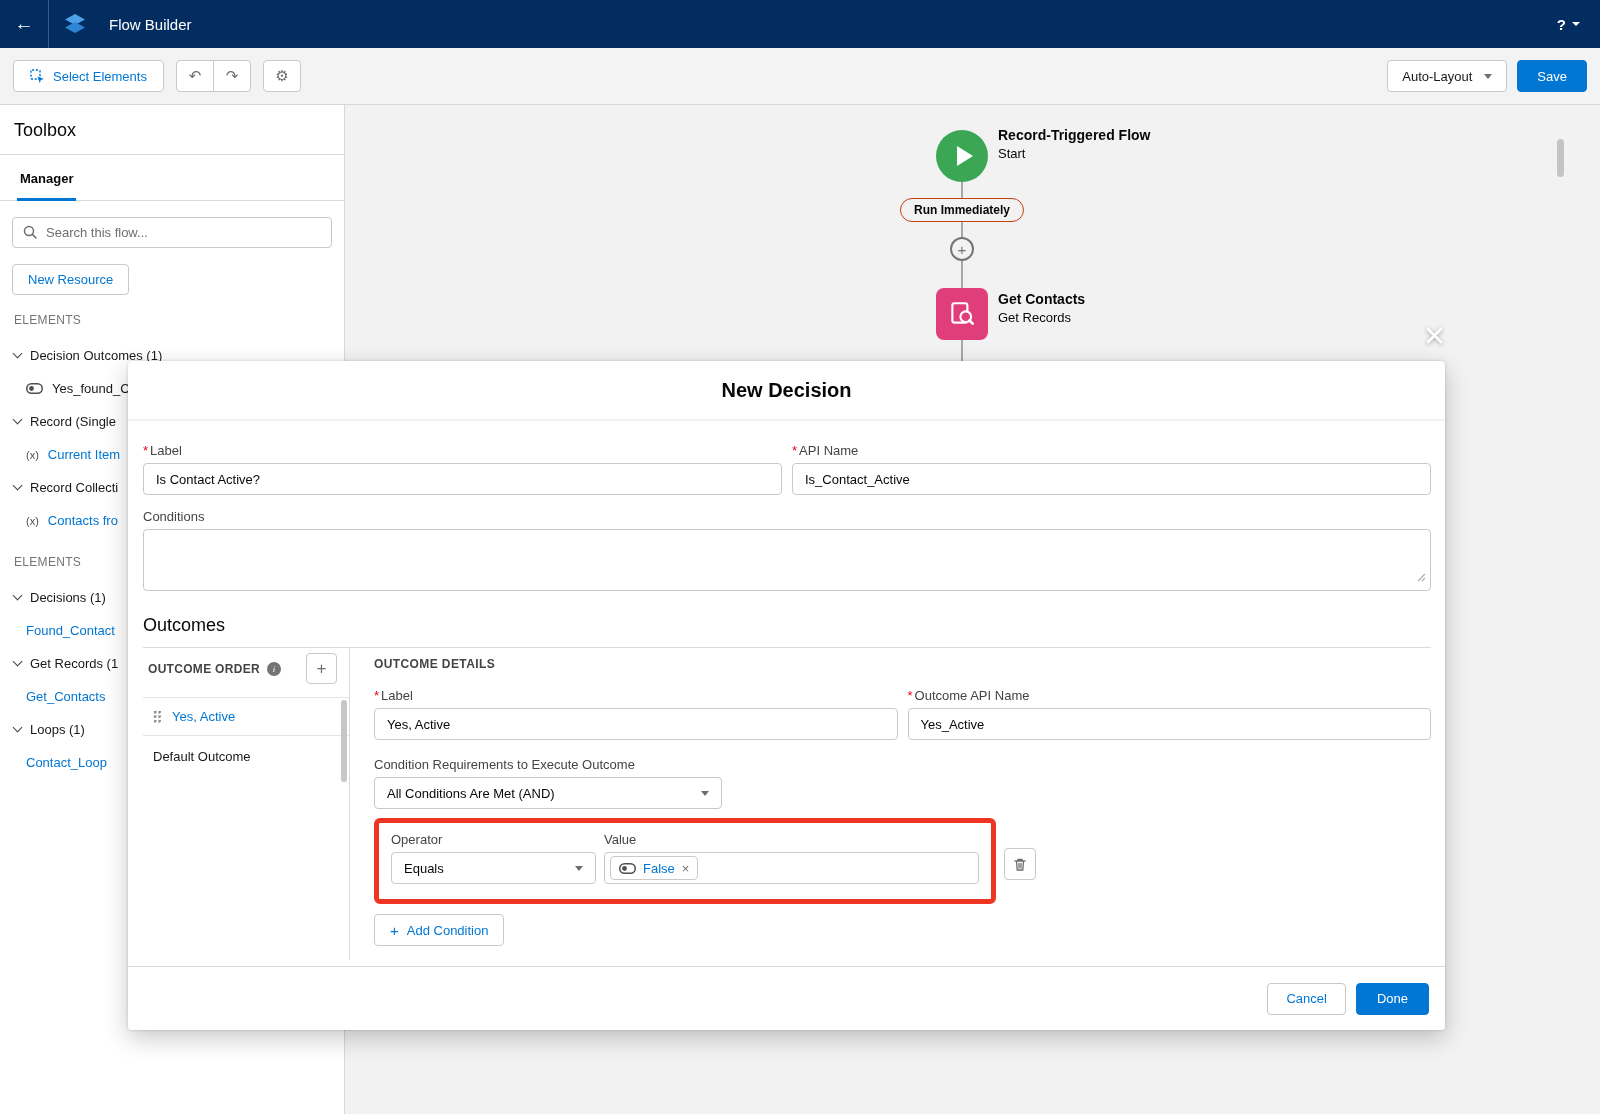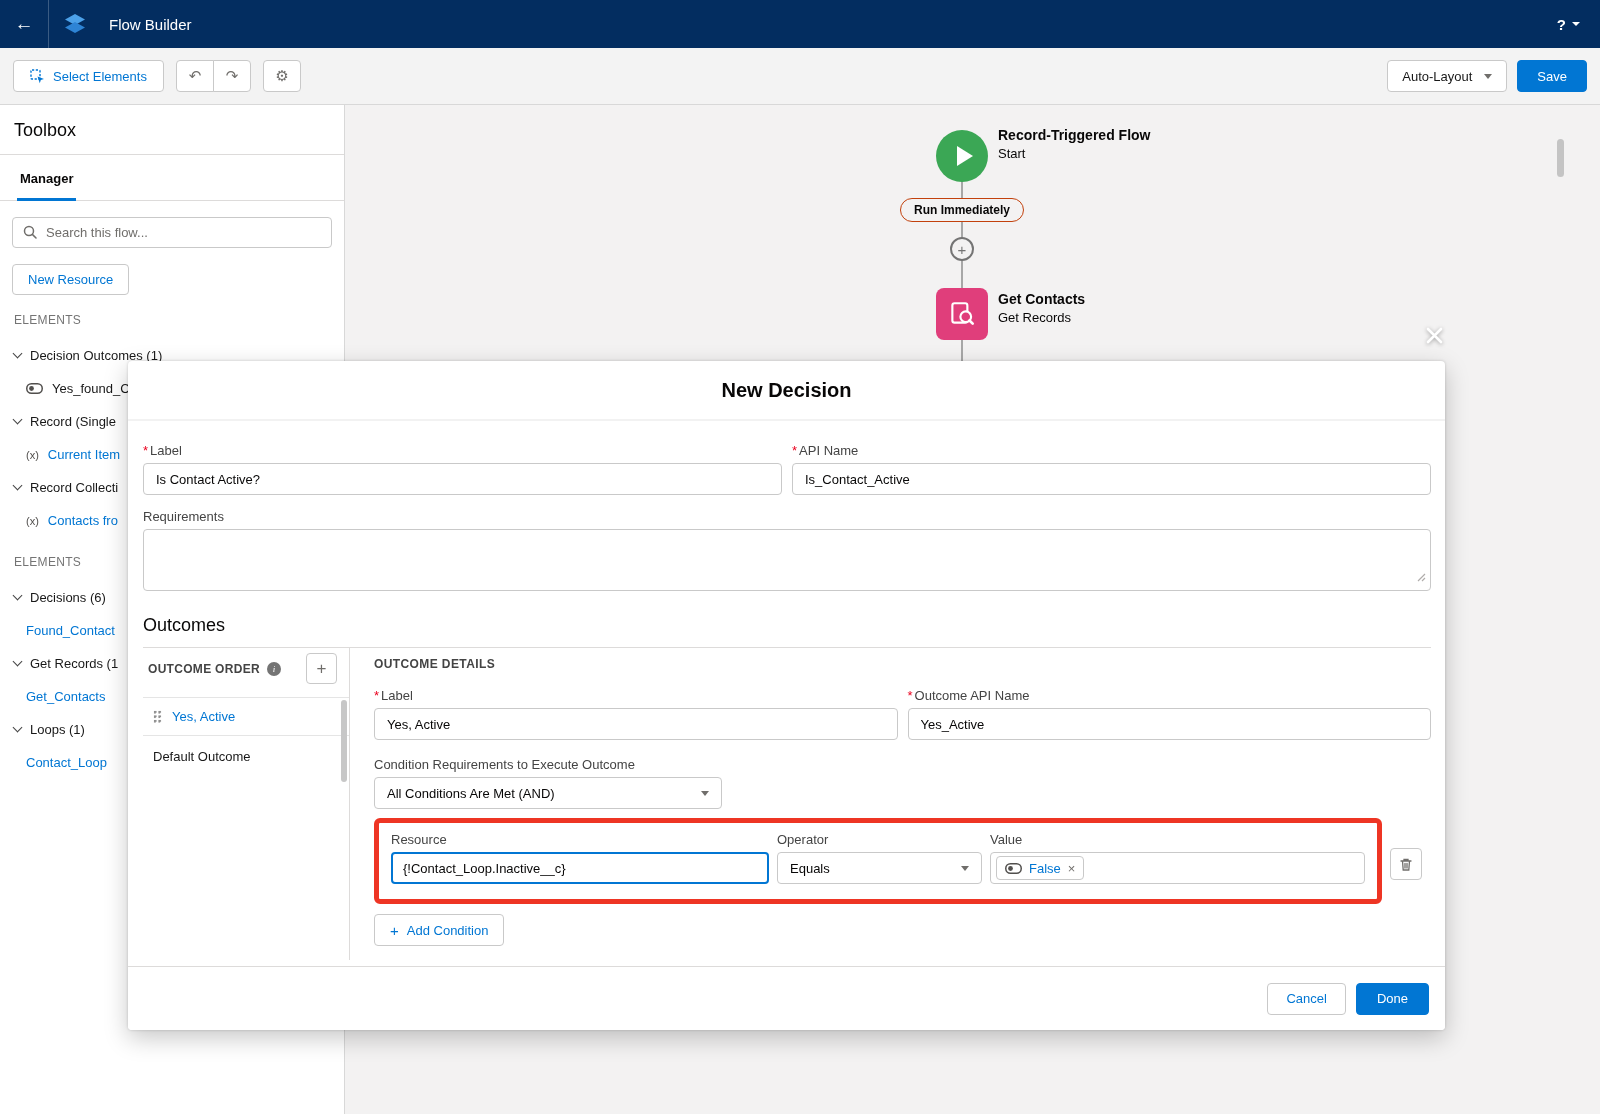--- a/index.html
+++ b/index.html
@@ -216,21 +216,21 @@
     </div>
     <div class="tree-row child">
       <span class="var-icon">(x)</span>
       <span class="tree-label link">Contacts fro</span>
     </div>
 
     <div class="sb-heading">ELEMENTS</div>
 
     <div class="tree-row">
       <span class="chev"></span>
-      <span class="tree-label">Decisions (6)</span>
+      <span class="tree-label">Decisions (1)</span>
     </div>
     <div class="tree-row child">
       <span class="tree-label link">Found_Contact</span>
     </div>
     <div class="tree-row">
       <span class="chev"></span>
       <span class="tree-label">Get Records (1</span>
     </div>
     <div class="tree-row child">
       <span class="tree-label link">Get_Contacts</span>
@@ -304,21 +304,21 @@
           <div class="flabel">
             <span class="req">*</span>
             <span>API Name</span>
           </div>
           <input class="tinput" type="text" value="Is_Contact_Active" style="">
         </div>
       </div>
 
       <div class="desc-block">
         <div class="flabel">
-          <span>Requirements</span>
+          <span>Conditions</span>
         </div>
         <div class="ta-wrap">
           <textarea style=""></textarea>
           <span class="grip-corner">
             <svg width="9" height="9" viewBox="0 0 9 9">
                 <path d="M8 1 L1 8 M8 5 L5 8" stroke="#b0adab" stroke-width="1.2"></path>
               </svg>
           </span>
         </div>
       </div>
@@ -371,26 +371,20 @@
           <div class="flabel cond-label">
             <span>Condition Requirements to Execute Outcome</span>
           </div>
           <div class="selectbox cr-select">
             <span>All Conditions Are Met (AND)</span>
             <span class="caret"></span>
           </div>
 
           <div class="condition-row">
             <div class="red-box">
-              <div class="c-res">
-                <div class="flabel">
-                  <span>Resource</span>
-                </div>
-                <input class="tinput" type="text" value="{!Contact_Loop.Inactive__c}" style="">
-              </div>
               <div class="c-op">
                 <div class="flabel">
                   <span>Operator</span>
                 </div>
                 <div class="selectbox">
                   <span>Equals</span>
                   <span class="caret"></span>
                 </div>
               </div>
               <div class="c-val">

